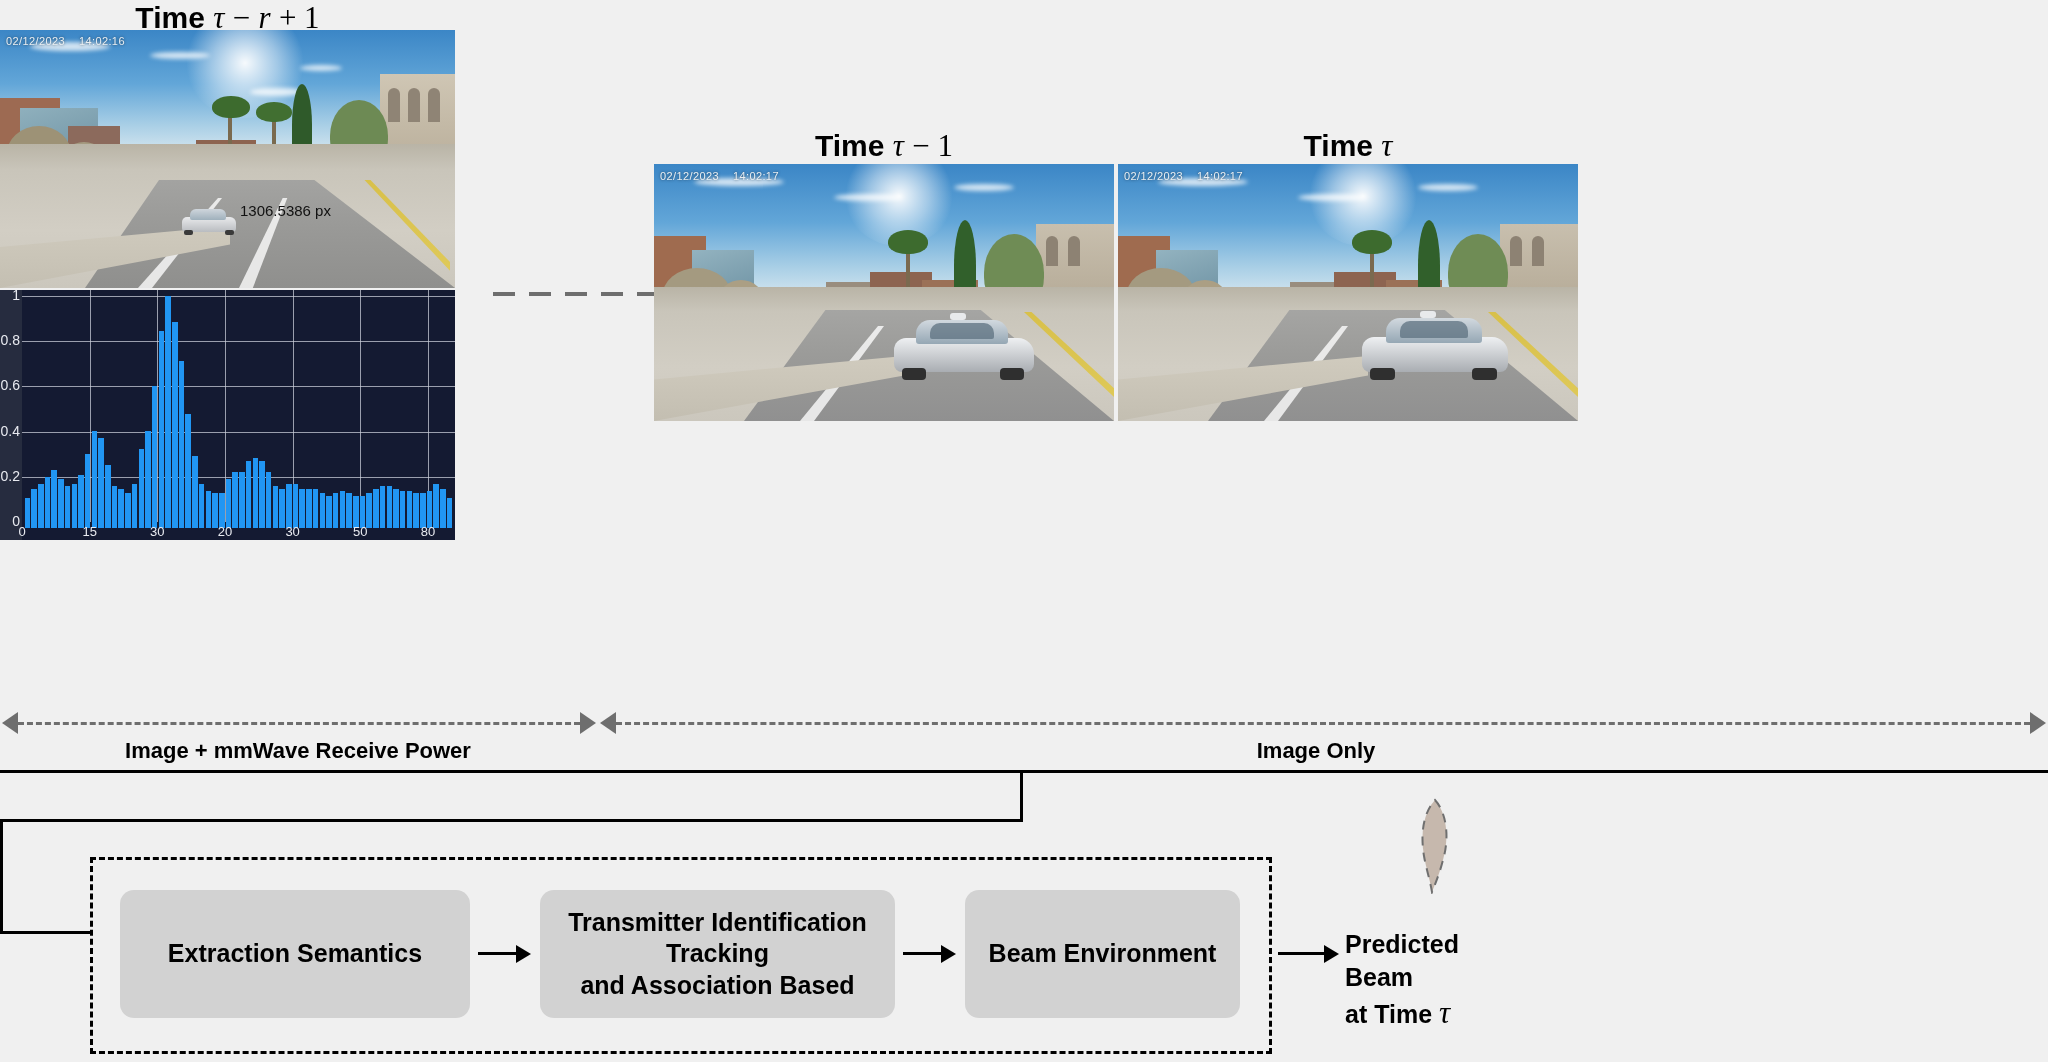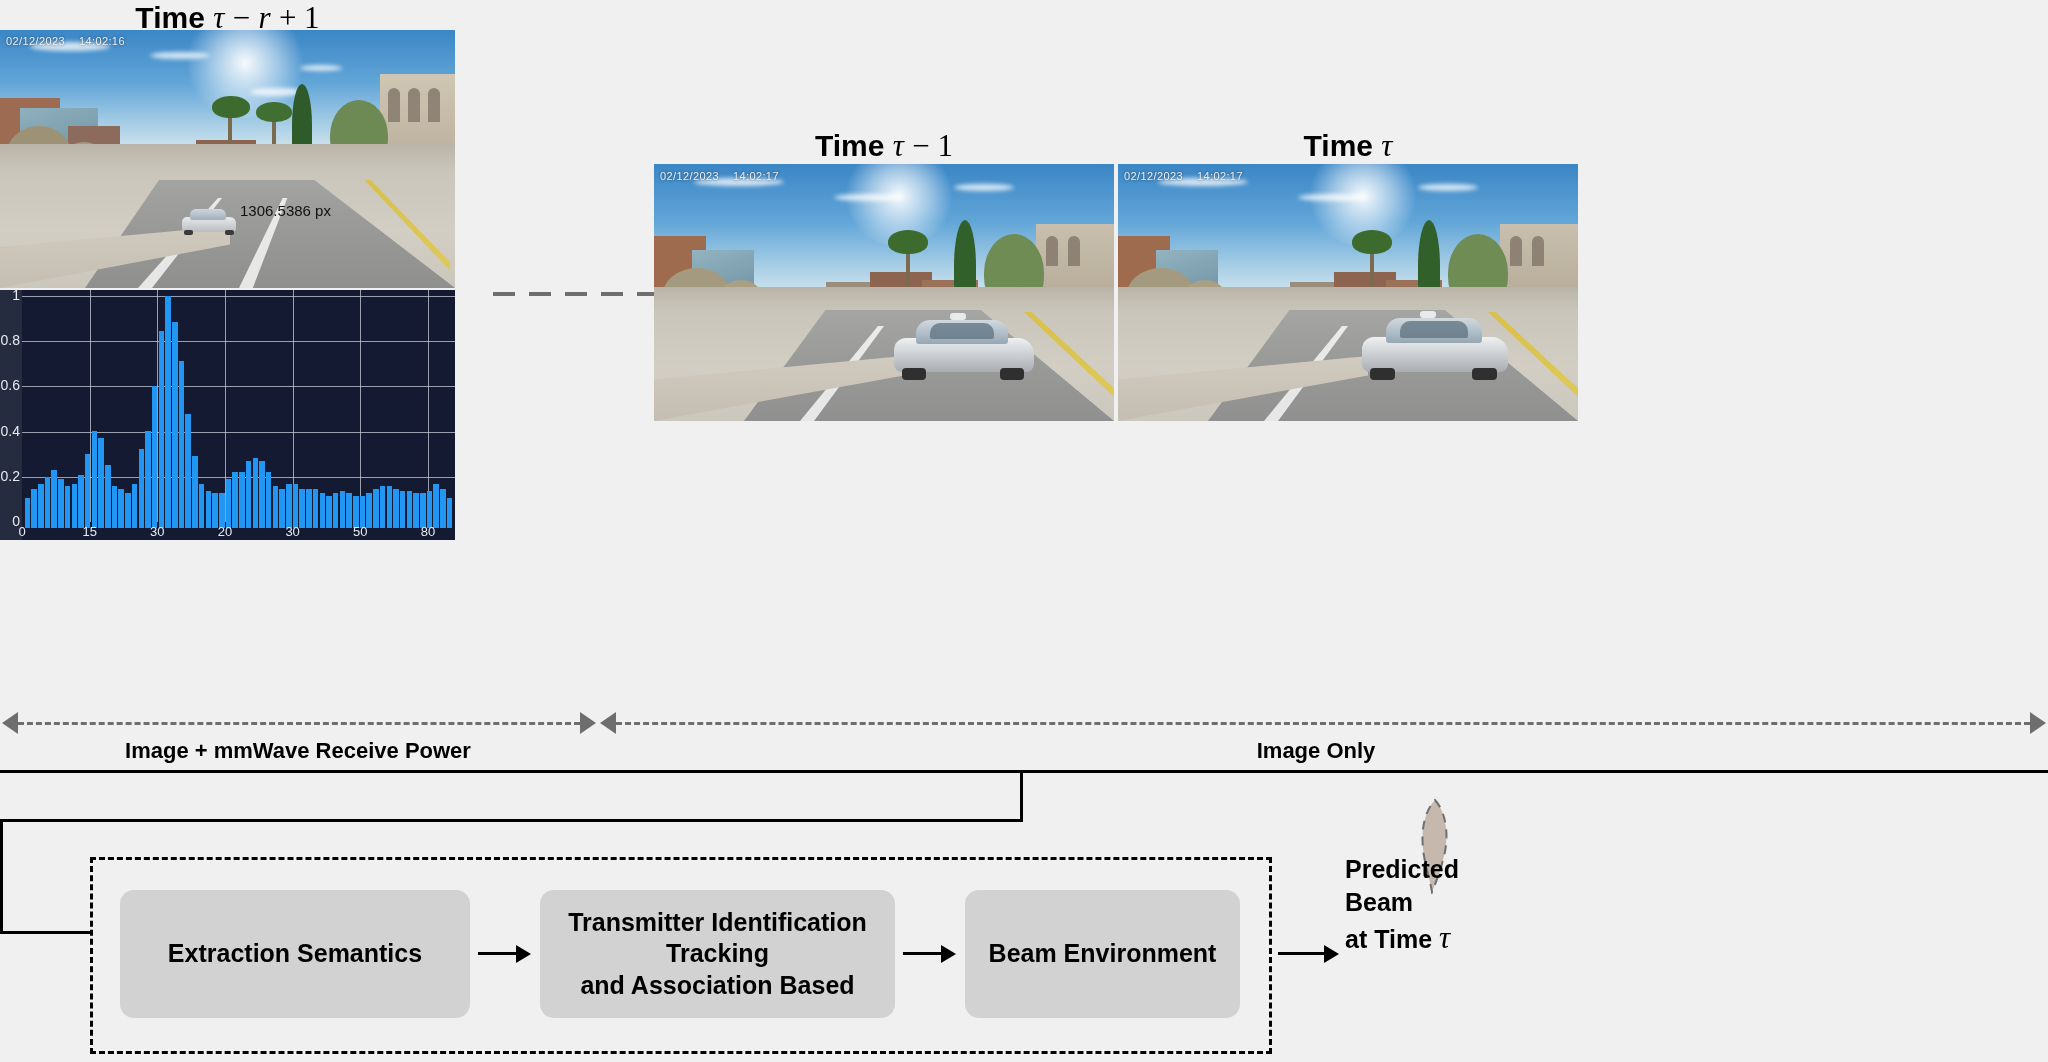--- a/index.html
+++ b/index.html
@@ -423,20 +423,20 @@
 
 <div>
   <div class="arr-line" style="left:1278px;top:952px;width:48px;"></div>
   <div class="arr-head" style="left:1324px;top:945px;"></div>
 </div>
 
 <svg class="beamlobe" style="left:1410px;top:798px;width:46px;height:96px;" viewBox="0 0 46 96">
   <path d="M25 2 C36 14 40 38 33 62 C30 74 26 84 22 94 C20 82 16 70 14 58 C10 34 14 14 25 2 Z" fill="#c6b8ad" stroke="#6f6f6f" stroke-width="2" stroke-dasharray="9 7"></path>
 </svg>
 
-<div class="outlabel" style="left:1345px;top:853px;">
+<div class="outlabel" style="left:1345px;top:928px;">
   <div>Predicted</div>
   <div>Beam</div>
   <div>
     <span>at Time</span>
     <span class="mathv">τ</span>
   </div>
 </div>
 
 </body></html>

